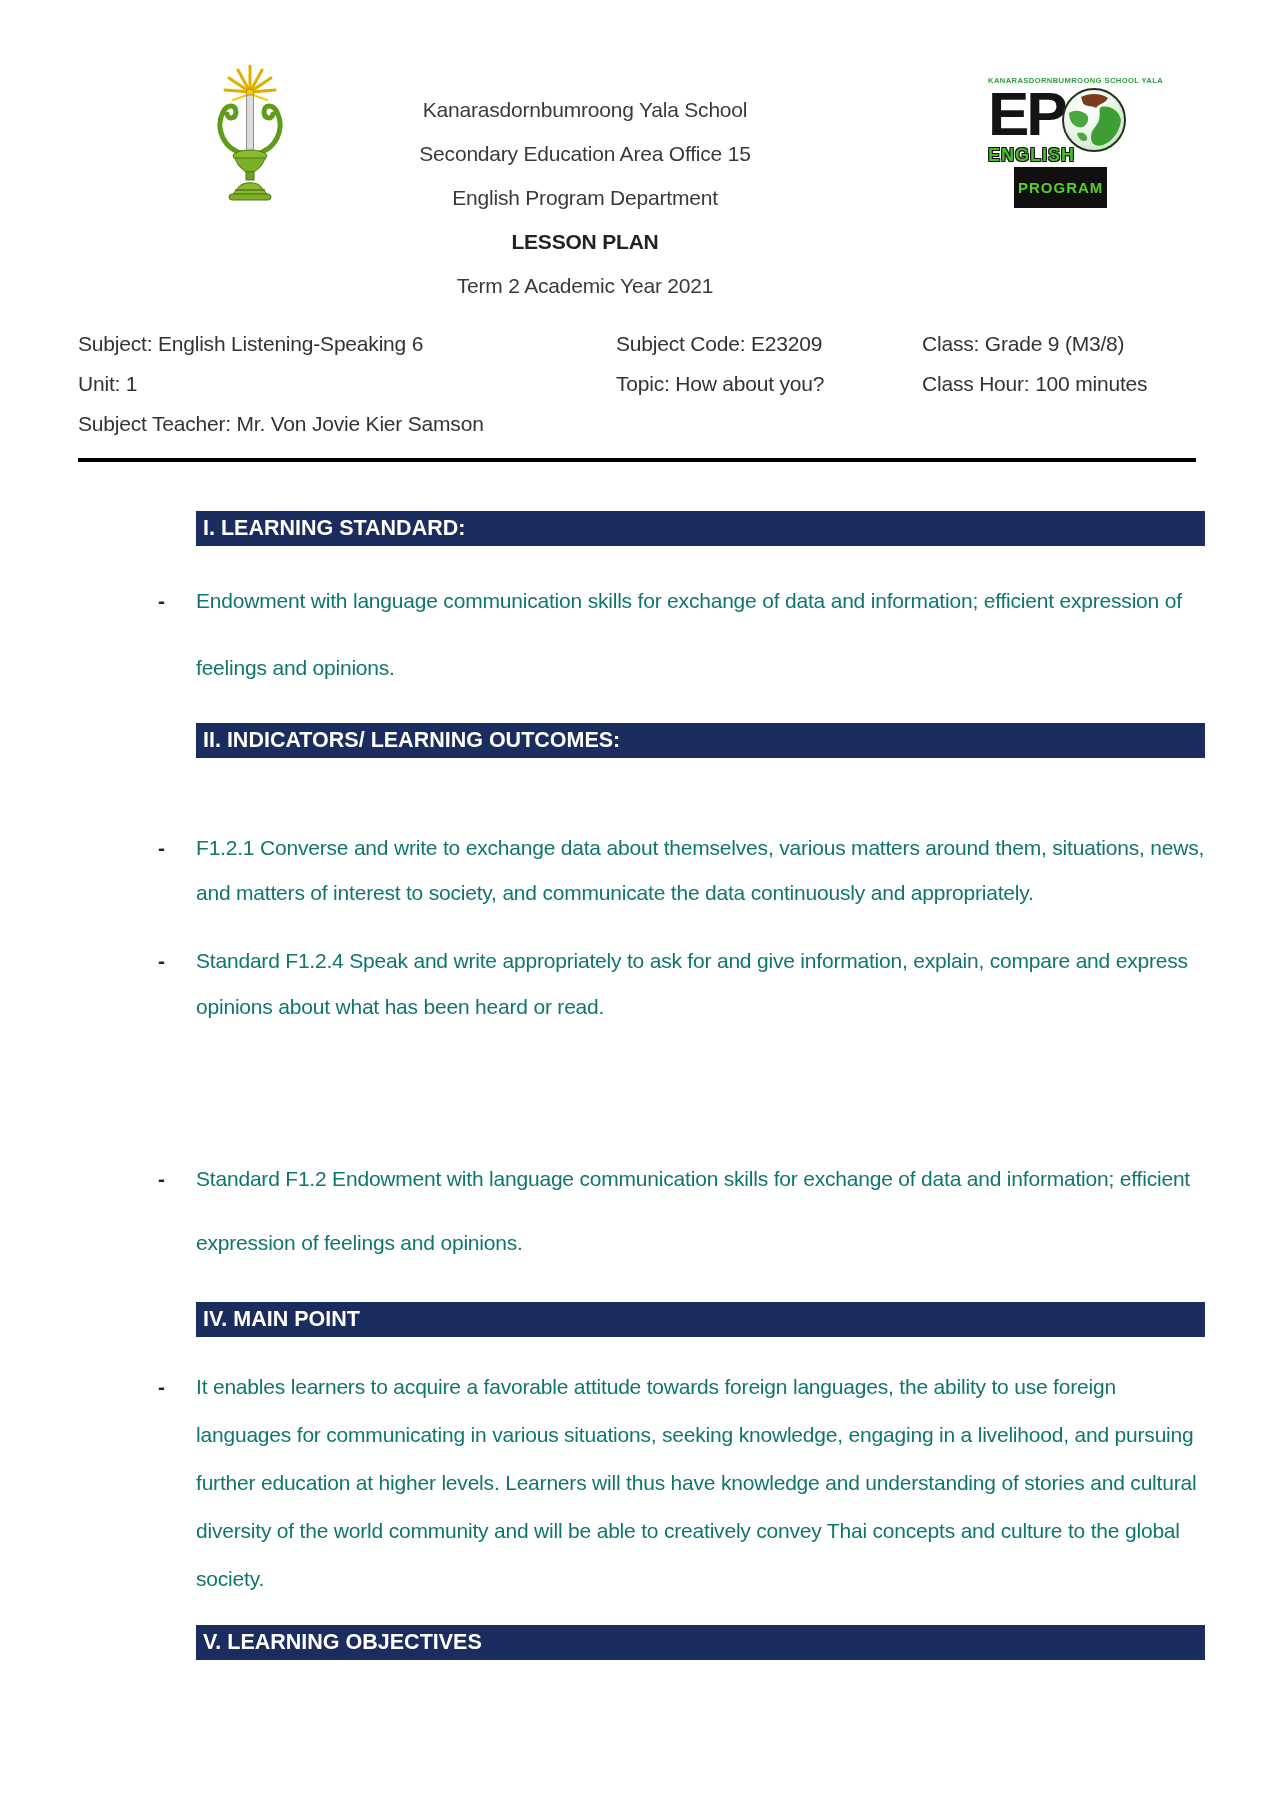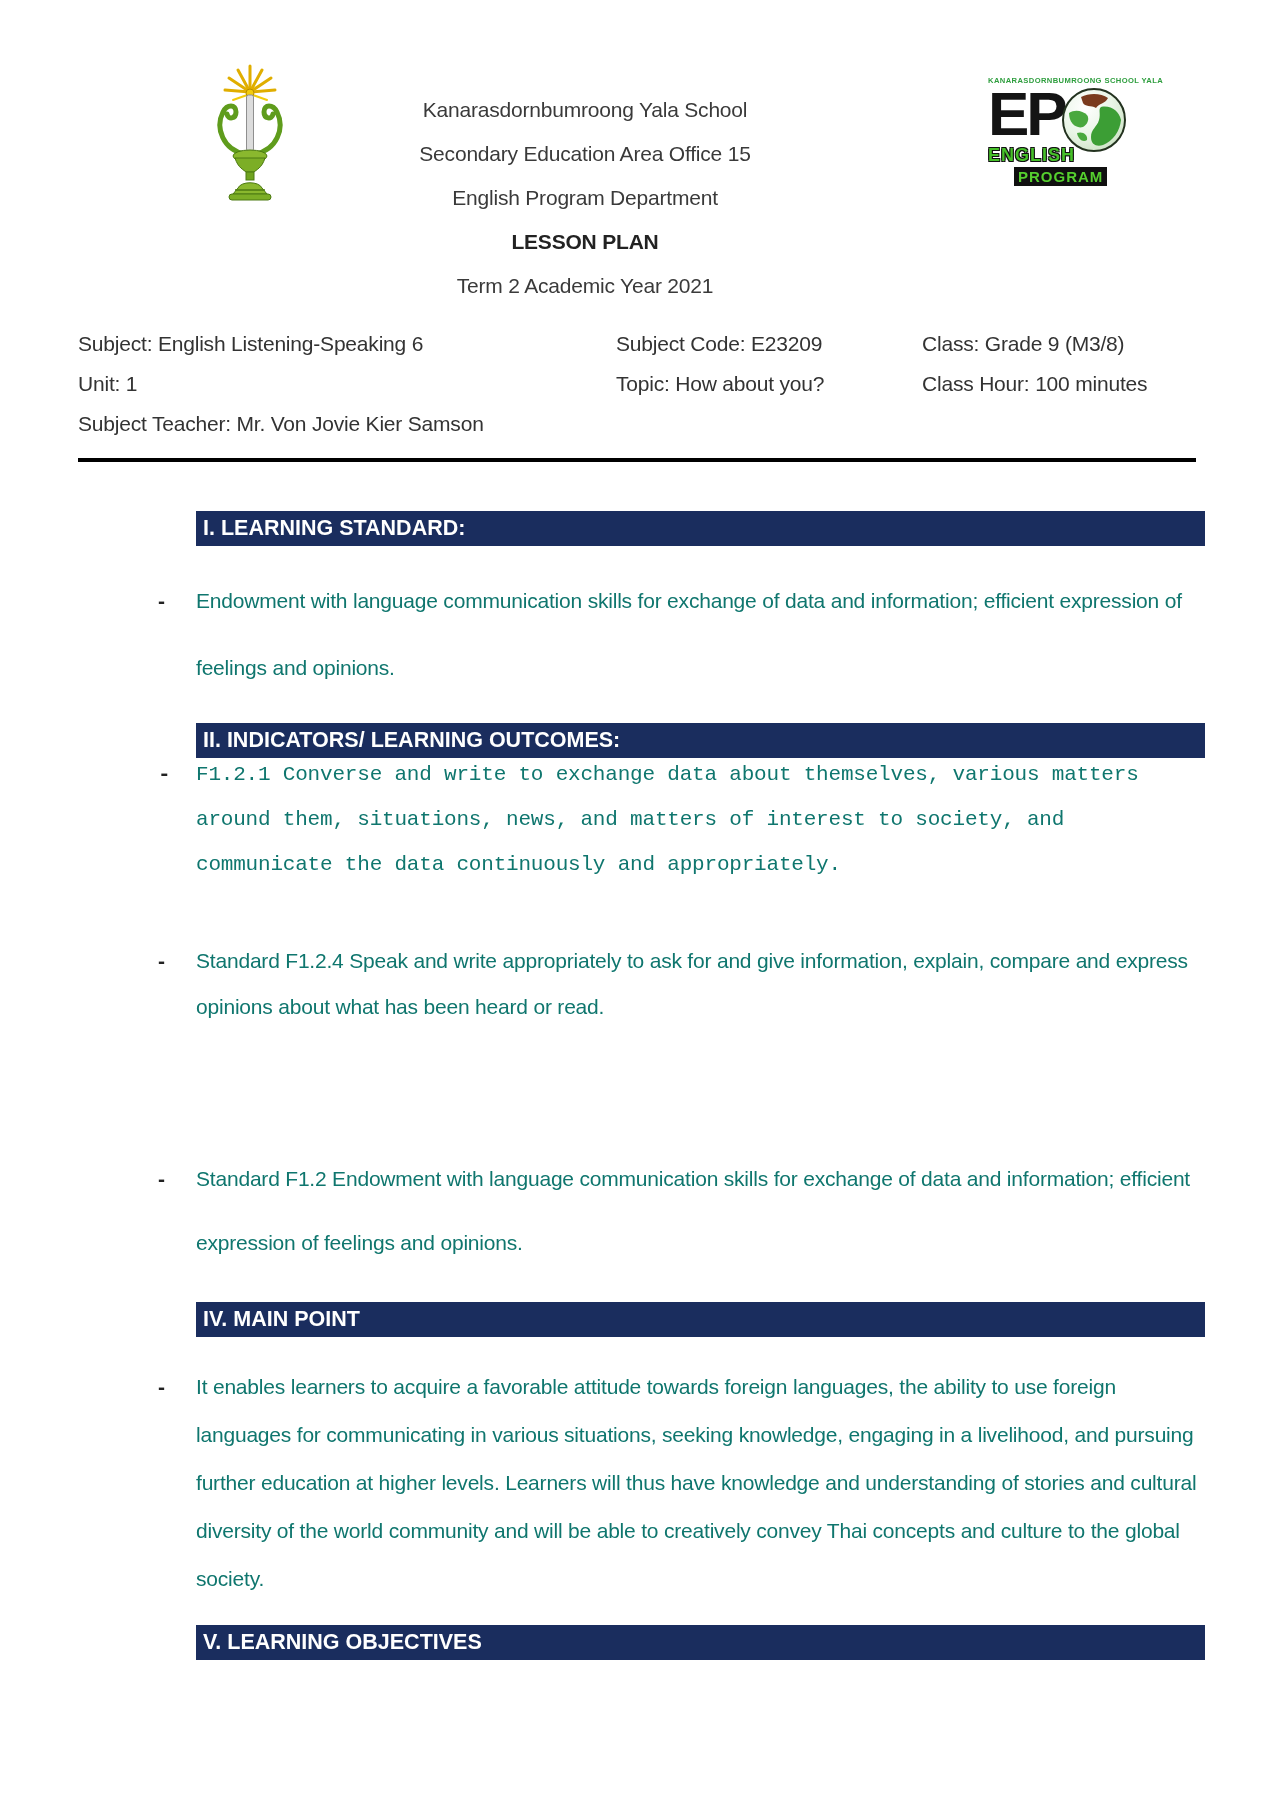--- a/index.html
+++ b/index.html
@@ -21,21 +21,21 @@
   .ep-logo { position:absolute; left:988px; top:76px; width:170px; }
   .ep-caption { font-size:7.6px; font-weight:700; color:#2e9e3e; letter-spacing:0.4px; white-space:nowrap; }
   .ep-row { display:flex; align-items:flex-start; margin-top:0; height:66px; }
   .ep-initials { font-size:62px; font-weight:900; line-height:0.92; color:#141414; letter-spacing:-3px; }
   .ep-globe { margin-left:-4px; margin-top:2px; }
   .ep-english {
     margin-top:-6px; font-size:18px; font-weight:800; color:#46c029; letter-spacing:1px;
     text-shadow:-1px -1px 0 #111, 1px -1px 0 #111, -1px 1px 0 #111, 1px 1px 0 #111;
   }
   .ep-program {
-    display:inline-block; margin-left:26px; margin-top:1px; padding:1px 4px;
+    display:inline-block; margin-left:26px; margin-top:1px; padding:12px 4px;
     background:#101010; color:#55cf2e; font-size:15px; font-weight:800; letter-spacing:1px;text-align:right;
   }
 
   
   .info-row { position:absolute; font-size:21px; color:#333; white-space:nowrap; }
   .c1 { left:78px; }  .c2 { left:616px; } .c3 { left:922px; }
   .r1 { top:332px; }  .r2 { top:372px; }  .r3 { top:412px; }
   .u  { text-underline-offset:4px; }
   .val { padding-right:4px; }
 
@@ -51,21 +51,21 @@
   .bar-1 { top:511px; } .bar-2 { top:723px; } .bar-3 { top:1085px; }
   .bar-4 { top:1302px; } .bar-5 { top:1625px; }
 
   .bullet {
     position:absolute; left:196px; width:1014px; font-size:21px; color:#0f766e;
   }
   .bullet::before {
     content:"-"; position:absolute; left:-38px; top:0; font-weight:700; color:#222;
   }
   .b-I    { top:567px;  line-height:67px; }
-  .b-II-1 { top:752px;  line-height:45px;font-family:Liberation Mono, monospace; }
+  .b-II-1 { top:825px;  line-height:45px; }
   .b-II-2 { top:938px;  line-height:46px; }
   .b-III  { top:1147px; line-height:64px; }
   .b-IV   { top:1363px; line-height:48px; }
 </style>
 </head>
 <body>
 
 <div class="page">
 
   <svg class="emblem" viewBox="0 0 90 145" xmlns="http://www.w3.org/2000/svg">

